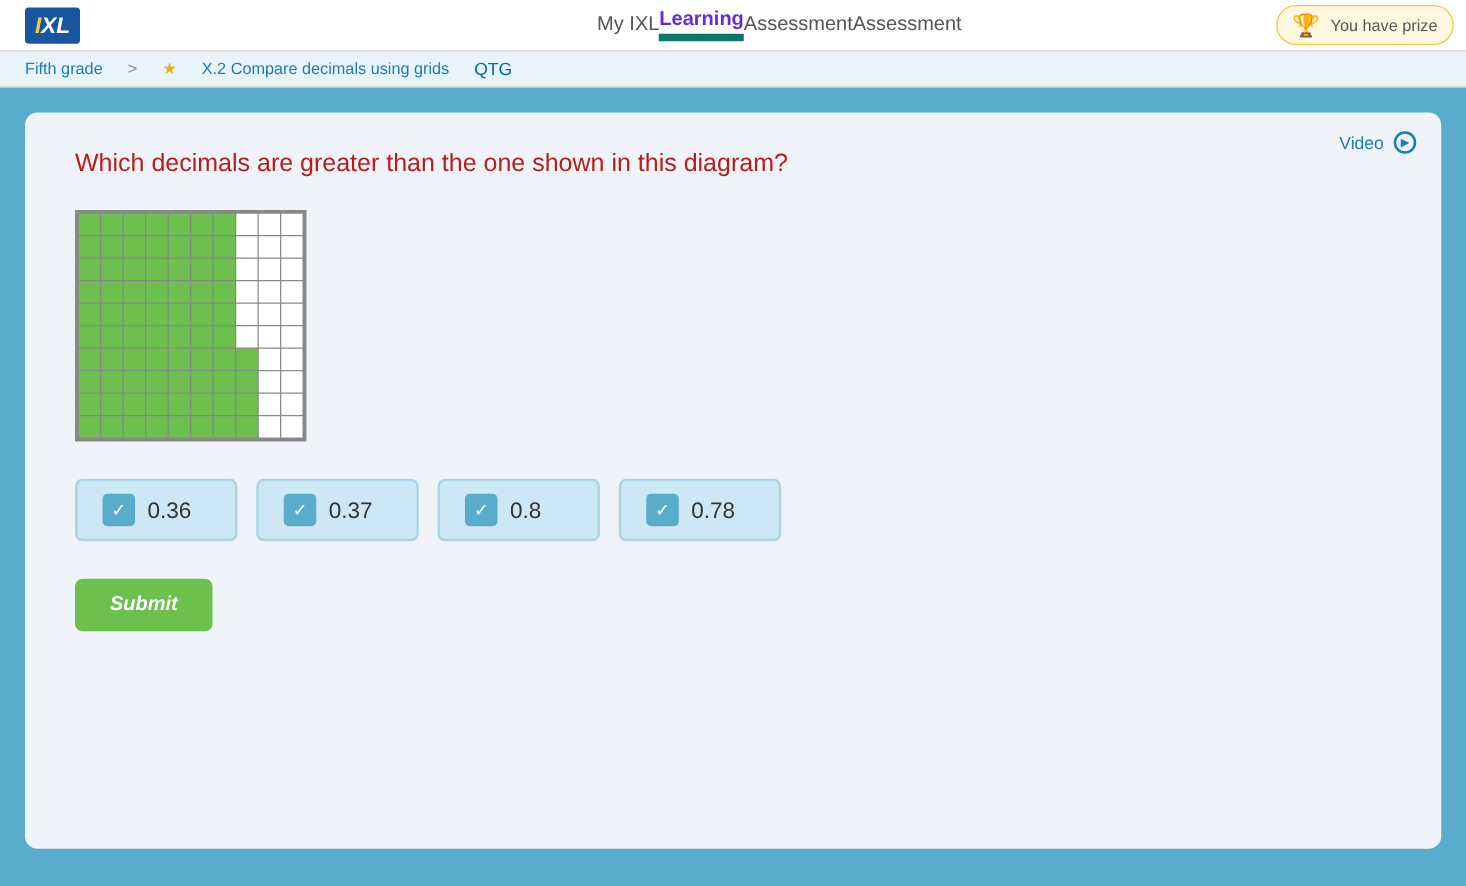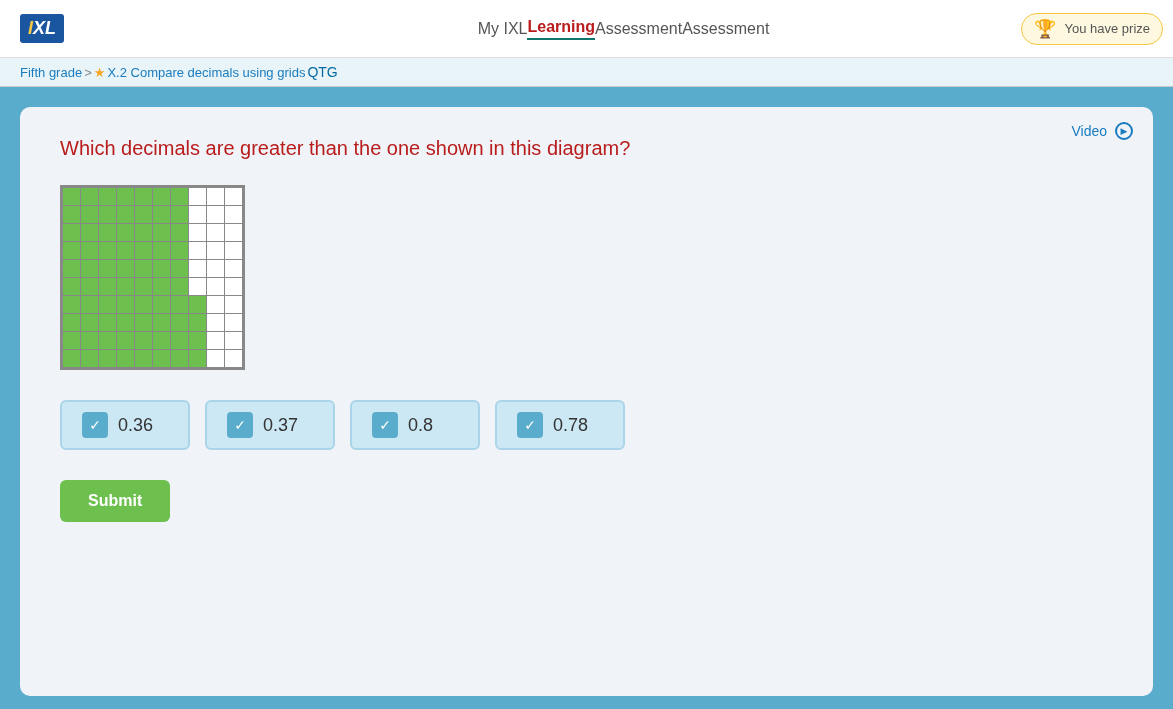--- a/index.html
+++ b/index.html
@@ -8,21 +8,21 @@
       width: 1173px;
       height: 709px;
       font-family: Arial, sans-serif;
       background: #5aaccc;
       overflow: hidden;
     }
 
     
     .navbar {
       background: white;
-      height: 58px;
+      height: 41px;
       display: flex;
       align-items: center;
       padding: 0 20px;
       position: relative;
       border-bottom: 1px solid #ddd;
     }
 
     .logo-box {
       background: #1a56a0;
       color: white;
@@ -41,23 +41,23 @@
     }
 
     .nav-link {
       font-size: 16px;
       color: #555;
       cursor: pointer;
       text-decoration: none;
     }
 
     .nav-link.active {
-      color: #b91c1c;
+      color: #6d28d9;
       font-weight: bold;
-      border-bottom: 2px solid #0f766e;
+      border-bottom: 6px solid #0f766e;
       padding-bottom: 2px;
     }
 
     .prize-badge {
       display: flex;
       align-items: center;
       gap: 8px;
       background: #fff8e1;
       border: 1px solid #f5c842;
       border-radius: 20px;
@@ -73,22 +73,21 @@
       font-size: 18px;
     }
 
     
     .breadcrumb {
       background: #e8f4f8;
       padding: 6px 20px;
       font-size: 13px;
       color: #444;
       display: flex;
-      align-items: center;
-      gap: 2px;
+      gap: 20px;
       border-bottom: 1px solid #ccc;
     }
 
     .breadcrumb a {
       color: #1a7bbf;
       text-decoration: none;
     }
 
     .breadcrumb .chevron {
       color: #888;
@@ -223,20 +222,21 @@
     
     .submit-btn {
       background: #6dbf4e;
       color: white;
       border: none;
       border-radius: 6px;
       padding: 12px 28px;
       font-size: 16px;
       font-weight: bold;
       cursor: pointer;
+      font-style: italic;
     }
   </style>
 </head>
 <body>
 
 <div class="navbar">
   <div class="logo-box">
     <span><span style="font-style:italic;color:#f5c842;">I</span><span style="font-style:italic;color:white;">XL</span></span>
   </div>
   <div class="nav-links">

